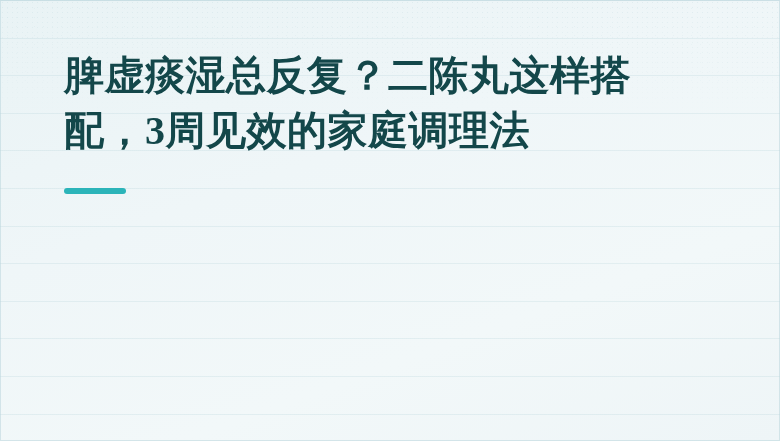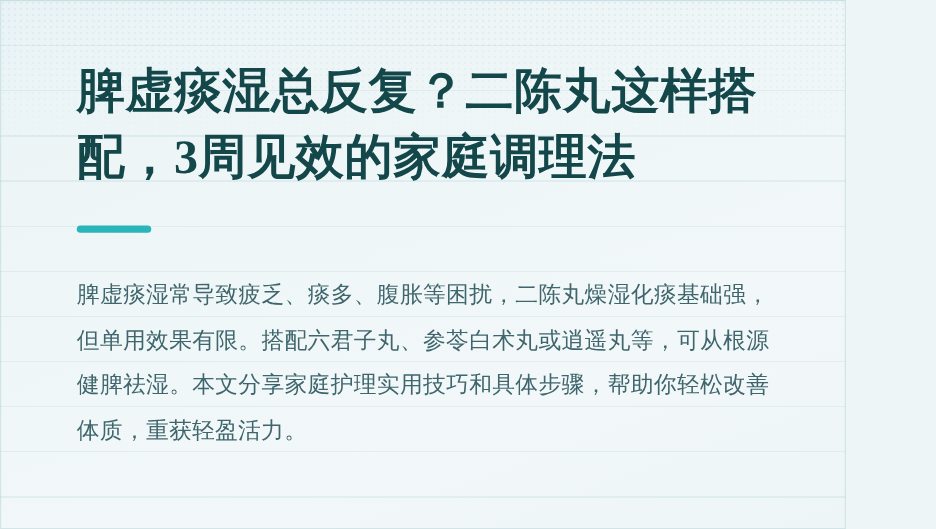--- a/index.html
+++ b/index.html
@@ -9,21 +9,21 @@
   body {
     width: 780px;
     height: 441px;
     overflow: hidden;
     font-family: "Liberation Sans", "DejaVu Sans", sans-serif;
     background: #eef5f7;
   }
 
   #card {
     position: relative;
-    width: 705px;
+    width: 780px;
     height: 441px;
     box-sizing: border-box;
     background:
       linear-gradient(160deg, #e9f3f5 0%, #eff6f8 38%, #f2f8f9 70%, #eef5f7 100%);
     overflow: hidden;
   }
 
   
   #grid-lines {
     position: absolute;
@@ -110,16 +110,15 @@
   <div id="grid-lines"></div>
   <div id="noise-texture"></div>
   <div id="edge-border"></div>
 
   <div id="content">
 
     <h1 id="headline">脾虚痰湿总反复？二陈丸这样搭配，3周见效的家庭调理法</h1>
 
     <div id="accent-rule"></div>
 
-    <p id="summary">脾虚痰湿常导致疲乏、痰多、腹胀等困扰，二陈丸燥湿化痰基础强，但单用效果有限。搭配六君子丸、参苓白术丸或逍遥丸等，可从根源健脾祛湿。本文分享家庭护理实用技巧和具体步骤，帮助你轻松改善体质，重获轻盈活力。</p>
 
   </div>
 </div>
 
 </body></html>

